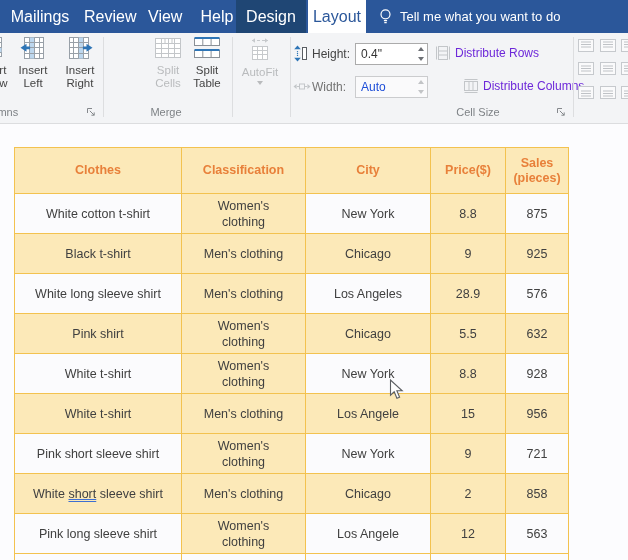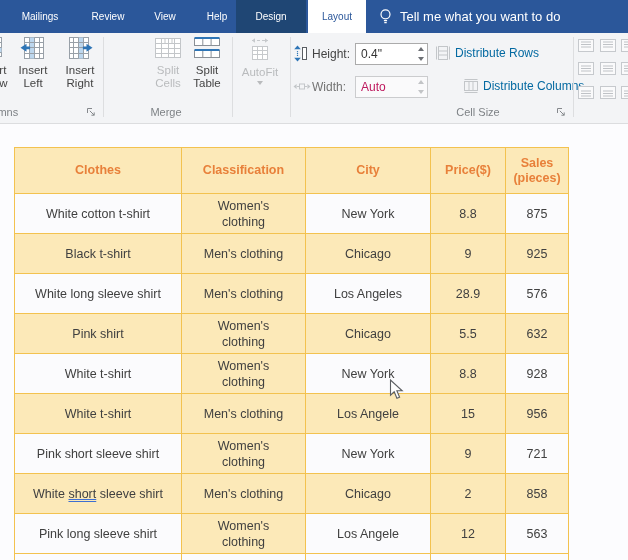--- a/index.html
+++ b/index.html
@@ -3,21 +3,21 @@
 <meta charset="utf-8">
 <style>
   * { margin:0; padding:0; box-sizing:border-box; }
   html,body { width:628px; height:560px; overflow:hidden; background:#fff;
               font-family:"Liberation Sans", sans-serif; }
   #page { position:relative; width:628px; height:560px; background:#FCFCFE; overflow:hidden; }
 
   
   #tabbar { position:absolute; top:0; left:0; width:628px; height:33px; background:#2B579A; }
   .tab { position:absolute; top:0; height:33px; line-height:33px; text-align:center;
-         color:#fff; font-size:10px; cursor:default; }
+         color:#fff; font-size:16px; cursor:default; }
   #tab-mailings { left:10px;  width:60px; }
   #tab-review   { left:84px;  width:48px; }
   #tab-view     { left:148px; width:34px; }
   #tab-help     { left:199px; width:36px; }
   #tab-design   { left:236px; width:70px; background:#1F4674; }
   #tab-layout   { left:308px; width:58px; background:#FFFFFF; color:#2B579A; }
   #tellme { position:absolute; left:378px; top:0; height:33px; display:flex; align-items:center;
             gap:7px; color:#fff; font-size:13px; }
 
   
@@ -31,30 +31,30 @@
   .chev { margin-top:2px; width:0; height:0; border-left:3.5px solid transparent;
           border-right:3.5px solid transparent; border-top:4px solid #B9BBBD; }
   .grouplabel { position:absolute; top:73px; font-size:11px; color:#7E8286; text-align:center;
                 white-space:nowrap; overflow:hidden; }
   .launcher { position:absolute; top:74px; width:11px; height:11px; }
   .fieldlabel { position:absolute; font-size:12px; color:#444; }
   .fieldlabel.disabled { color:#737373; }
   .spinbox { position:absolute; width:73px; height:22px; border:1px solid #ABABAB; background:#fff;
              font-family:"Liberation Sans",sans-serif; font-size:12px; color:#333;
              padding:0 16px 0 5px; }
-  .spinbox.disabled { border-color:#CBCCCE; background:#FAFAFB; color:#be185d; }
+  .spinbox.disabled { border-color:#CBCCCE; background:#FAFAFB; color:#1d4ed8; }
   .spin { position:absolute; width:14px; height:22px; display:flex; flex-direction:column; }
   .spin div { flex:1; display:flex; align-items:center; justify-content:center; }
   .tri-up { width:0;height:0;border-left:3px solid transparent;border-right:3px solid transparent;
             border-bottom:4px solid #6D7075; }
   .tri-dn { width:0;height:0;border-left:3px solid transparent;border-right:3px solid transparent;
             border-top:4px solid #6D7075; }
   .spin.disabled .tri-up { border-bottom-color:#C2C4C6; }
   .spin.disabled .tri-dn { border-top-color:#C2C4C6; }
-  .distbtn { position:absolute; display:flex; align-items:flex-start; gap:5px; font-size:12px; color:#0369a1; }
+  .distbtn { position:absolute; display:flex; align-items:flex-start; gap:5px; font-size:12px; color:#6d28d9; }
   .alignbtn { position:absolute; width:16px; height:13px; }
 
   
   #doc { position:absolute; top:125px; left:0; width:628px; height:435px; background:#FCFCFE; }
   #sales-table { position:absolute; left:14px; top:22px; border-collapse:collapse; table-layout:fixed;
                  font-size:12.5px; color:#404040; }
   #sales-table th, #sales-table td { border:1px solid #F3C24F; text-align:center; vertical-align:middle;
                  overflow:hidden; }
   #sales-table th { height:46px; color:#E8803A; font-weight:bold; background:#FCE9B8; line-height:15px;
                  padding:0 4px; }

